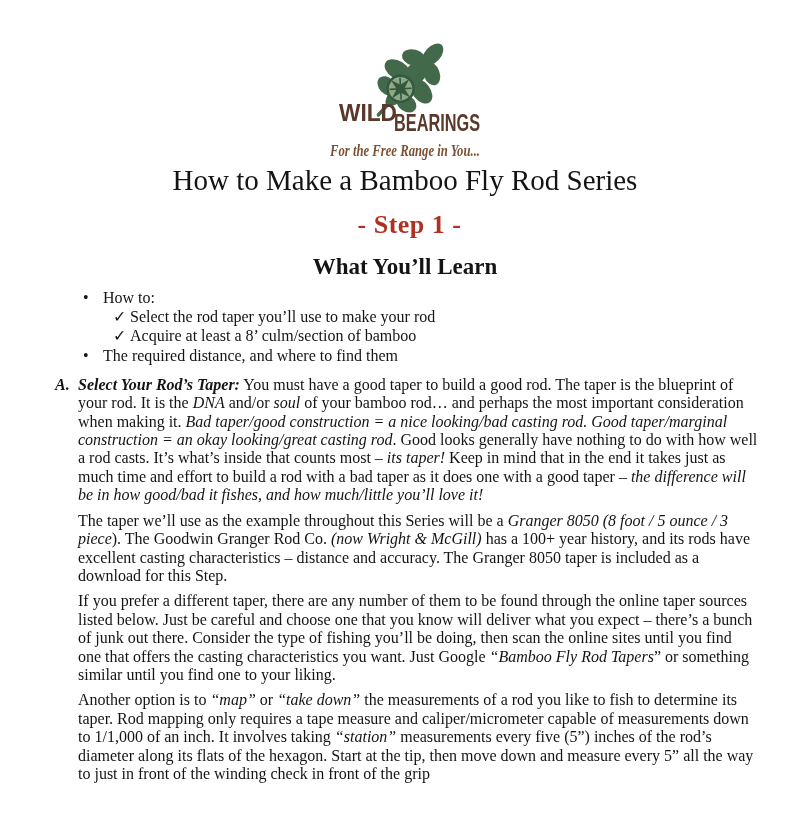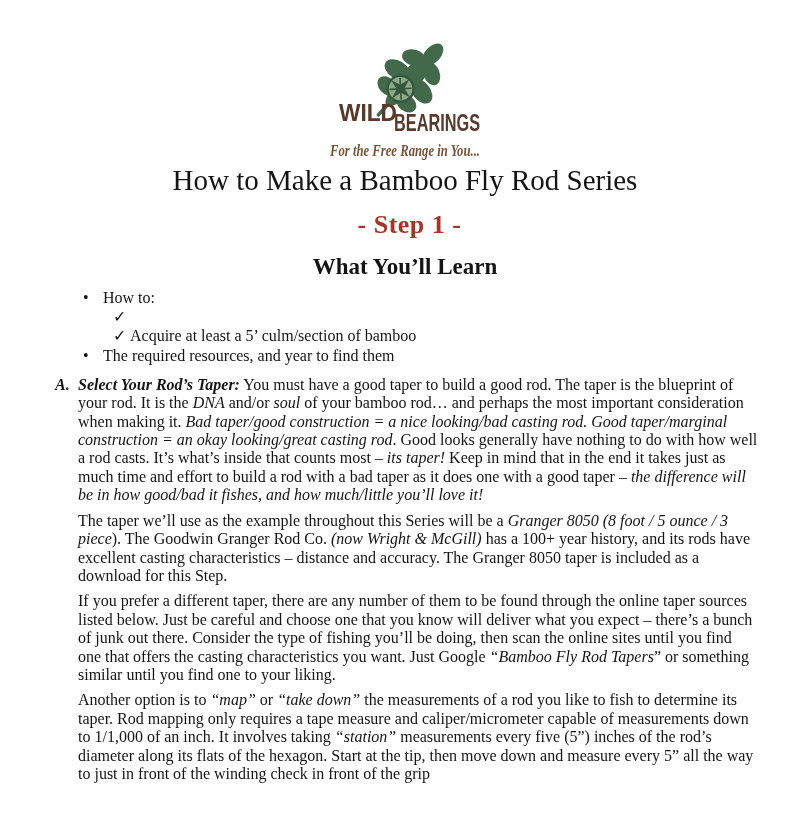--- a/index.html
+++ b/index.html
@@ -64,28 +64,29 @@
 
   <h2 class="sub-heading">What You’ll Learn</h2>
 
   <div class="learn-list">
     <div class="li-row li-bullet">
       <span class="marker">•</span>
       <span>How to:</span>
     </div>
     <div class="li-row li-check">
       <span class="marker">✓</span>
+      <span>Select the rod taper you’ll use to make your rod</span>
     </div>
     <div class="li-row li-check">
       <span class="marker">✓</span>
-      <span>Acquire at least a 5’ culm/section of bamboo</span>
+      <span>Acquire at least a 8’ culm/section of bamboo</span>
     </div>
     <div class="li-row li-bullet">
       <span class="marker">•</span>
-      <span>The required resources, and year to find them</span>
+      <span>The required distance, and where to find them</span>
     </div>
   </div>
 
 
   <div class="section-a">
     <div class="sec-label">A.</div>
     <div class="sec-body">
       <p class="para"><span class="run-bi">Select Your Rod’s Taper:</span><span class="run-n">  You  must have a good taper to build a good rod. The taper is the blueprint of your rod. It is the </span><span class="run-i">DNA</span><span class="run-n"> and/or </span><span class="run-i">soul</span><span class="run-n"> of your bamboo rod… and perhaps the most important consideration when making it. </span><span class="run-i">Bad taper/good construction = a nice looking/bad casting rod. Good taper/marginal construction = an okay looking/great casting rod</span><span class="run-n">. Good looks generally have nothing to do with how well a rod casts. It’s what’s inside that counts most – </span><span class="run-i">its taper!</span><span class="run-n"> Keep in mind that in the end it takes just as much time and effort to build a rod with a bad taper as it does one with a good taper – </span><span class="run-i">the difference will be in how good/bad it fishes, and how much/little you’ll love it!</span></p>
       <p class="para"><span class="run-n">The taper we’ll use as the example throughout this Series will be a </span><span class="run-i">Granger 8050 (8 foot / 5 ounce / 3 piece</span><span class="run-n">). The Goodwin Granger Rod Co. </span><span class="run-i">(now Wright &amp; McGill)</span><span class="run-n"> has a 100+ year history, and its rods have excellent casting characteristics – distance and accuracy. The Granger 8050 taper is included as a download for this Step.</span></p>
       <p class="para"><span class="run-n">If you prefer a different taper, there are any number of them to be found through the online taper sources listed below. Just be careful and choose one that you know will deliver what you expect – there’s a bunch of junk out there. Consider the type of fishing you’ll be doing, then scan the online sites until you find one that offers the casting characteristics you want. Just Google </span><span class="run-i">“Bamboo Fly Rod Tapers</span><span class="run-n">” or something similar until you find one to your liking.</span></p>

